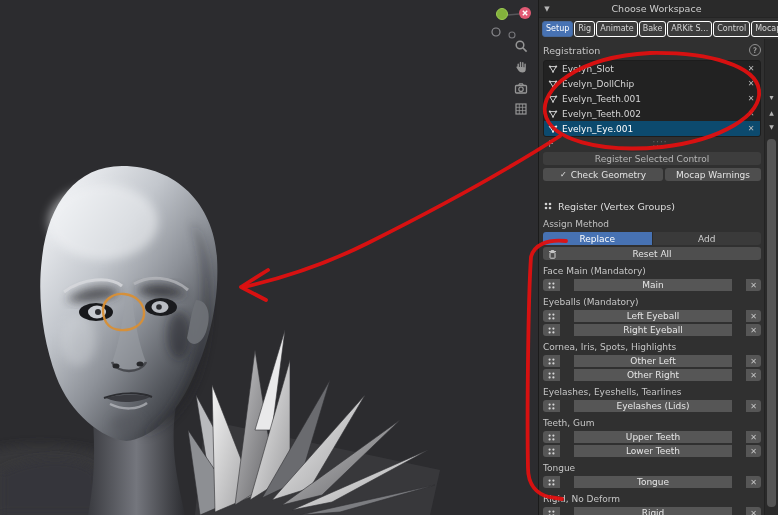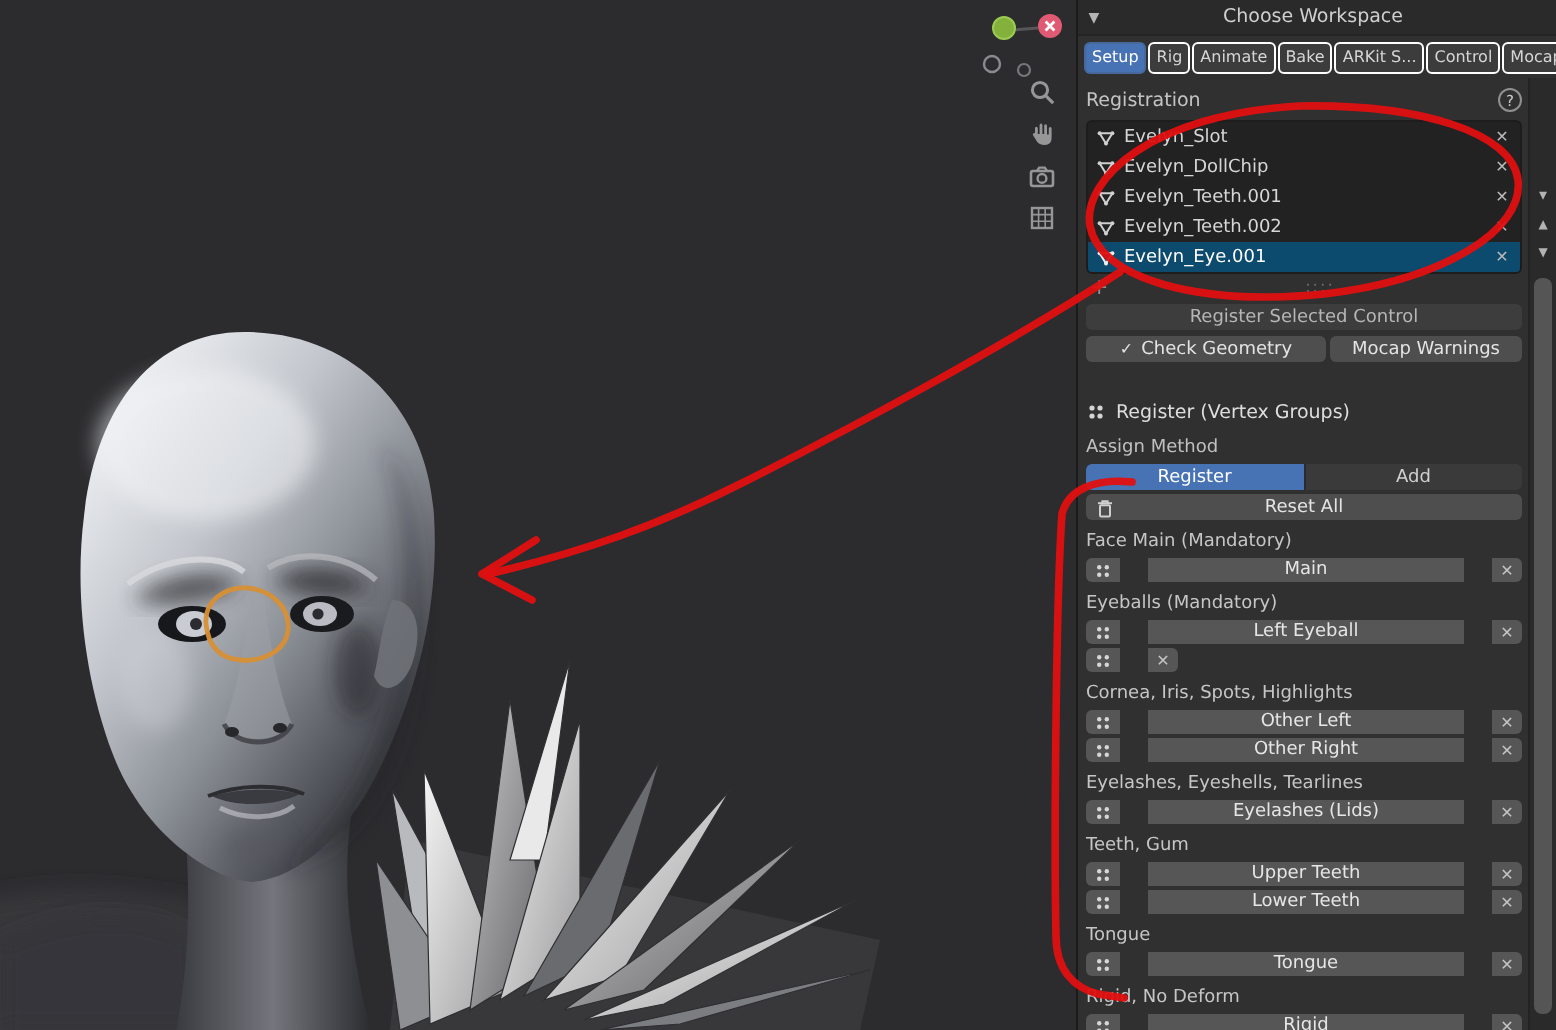--- a/index.html
+++ b/index.html
@@ -297,21 +297,21 @@
               <circle cx="3" cy="3" r="1.3" fill="#d4d4d4"></circle>
               <circle cx="7" cy="3" r="1.3" fill="#d4d4d4"></circle>
               <circle cx="3" cy="7" r="1.3" fill="#d4d4d4"></circle>
               <circle cx="7" cy="7" r="1.3" fill="#d4d4d4"></circle>
             </svg></span>
         <span>Register (Vertex Groups)</span>
       </div>
 
       <div class="field-label">Assign Method</div>
       <div class="seg">
-        <div class="sa rep">Register</div>
+        <div class="sa rep">Replace</div>
         <div class="sa add">Add</div>
       </div>
 
       <div class="btn reset">
         <span class="ticon">
             <svg width="9" height="10">
               <path d="M1 2.6 H8" stroke="#d0d0d0" stroke-width="1"></path>
               <path d="M3.2 2.6 V1.6 H5.8 V2.6" fill="none" stroke="#d0d0d0" stroke-width="1"></path>
               <rect x="2" y="3.6" width="5" height="5.6" rx="0.6" fill="none" stroke="#d0d0d0" stroke-width="1"></rect>
             </svg>
@@ -348,20 +348,21 @@
       </div>
       <div class="vgrow">
         <span class="vg-chip">
             <svg width="9" height="9">
               <circle cx="2.6" cy="2.6" r="1.1" fill="#d6d6d6"></circle>
               <circle cx="6.4" cy="2.6" r="1.1" fill="#d6d6d6"></circle>
               <circle cx="2.6" cy="6.4" r="1.1" fill="#d6d6d6"></circle>
               <circle cx="6.4" cy="6.4" r="1.1" fill="#d6d6d6"></circle>
             </svg>
           </span>
+        <span class="vg-main">Right Eyeball</span>
         <span class="vg-x">✕</span>
       </div>
 
       <div class="vg-label">Cornea, Iris, Spots, Highlights</div>
       <div class="vgrow">
         <span class="vg-chip">
             <svg width="9" height="9">
               <circle cx="2.6" cy="2.6" r="1.1" fill="#d6d6d6"></circle>
               <circle cx="6.4" cy="2.6" r="1.1" fill="#d6d6d6"></circle>
               <circle cx="2.6" cy="6.4" r="1.1" fill="#d6d6d6"></circle>

